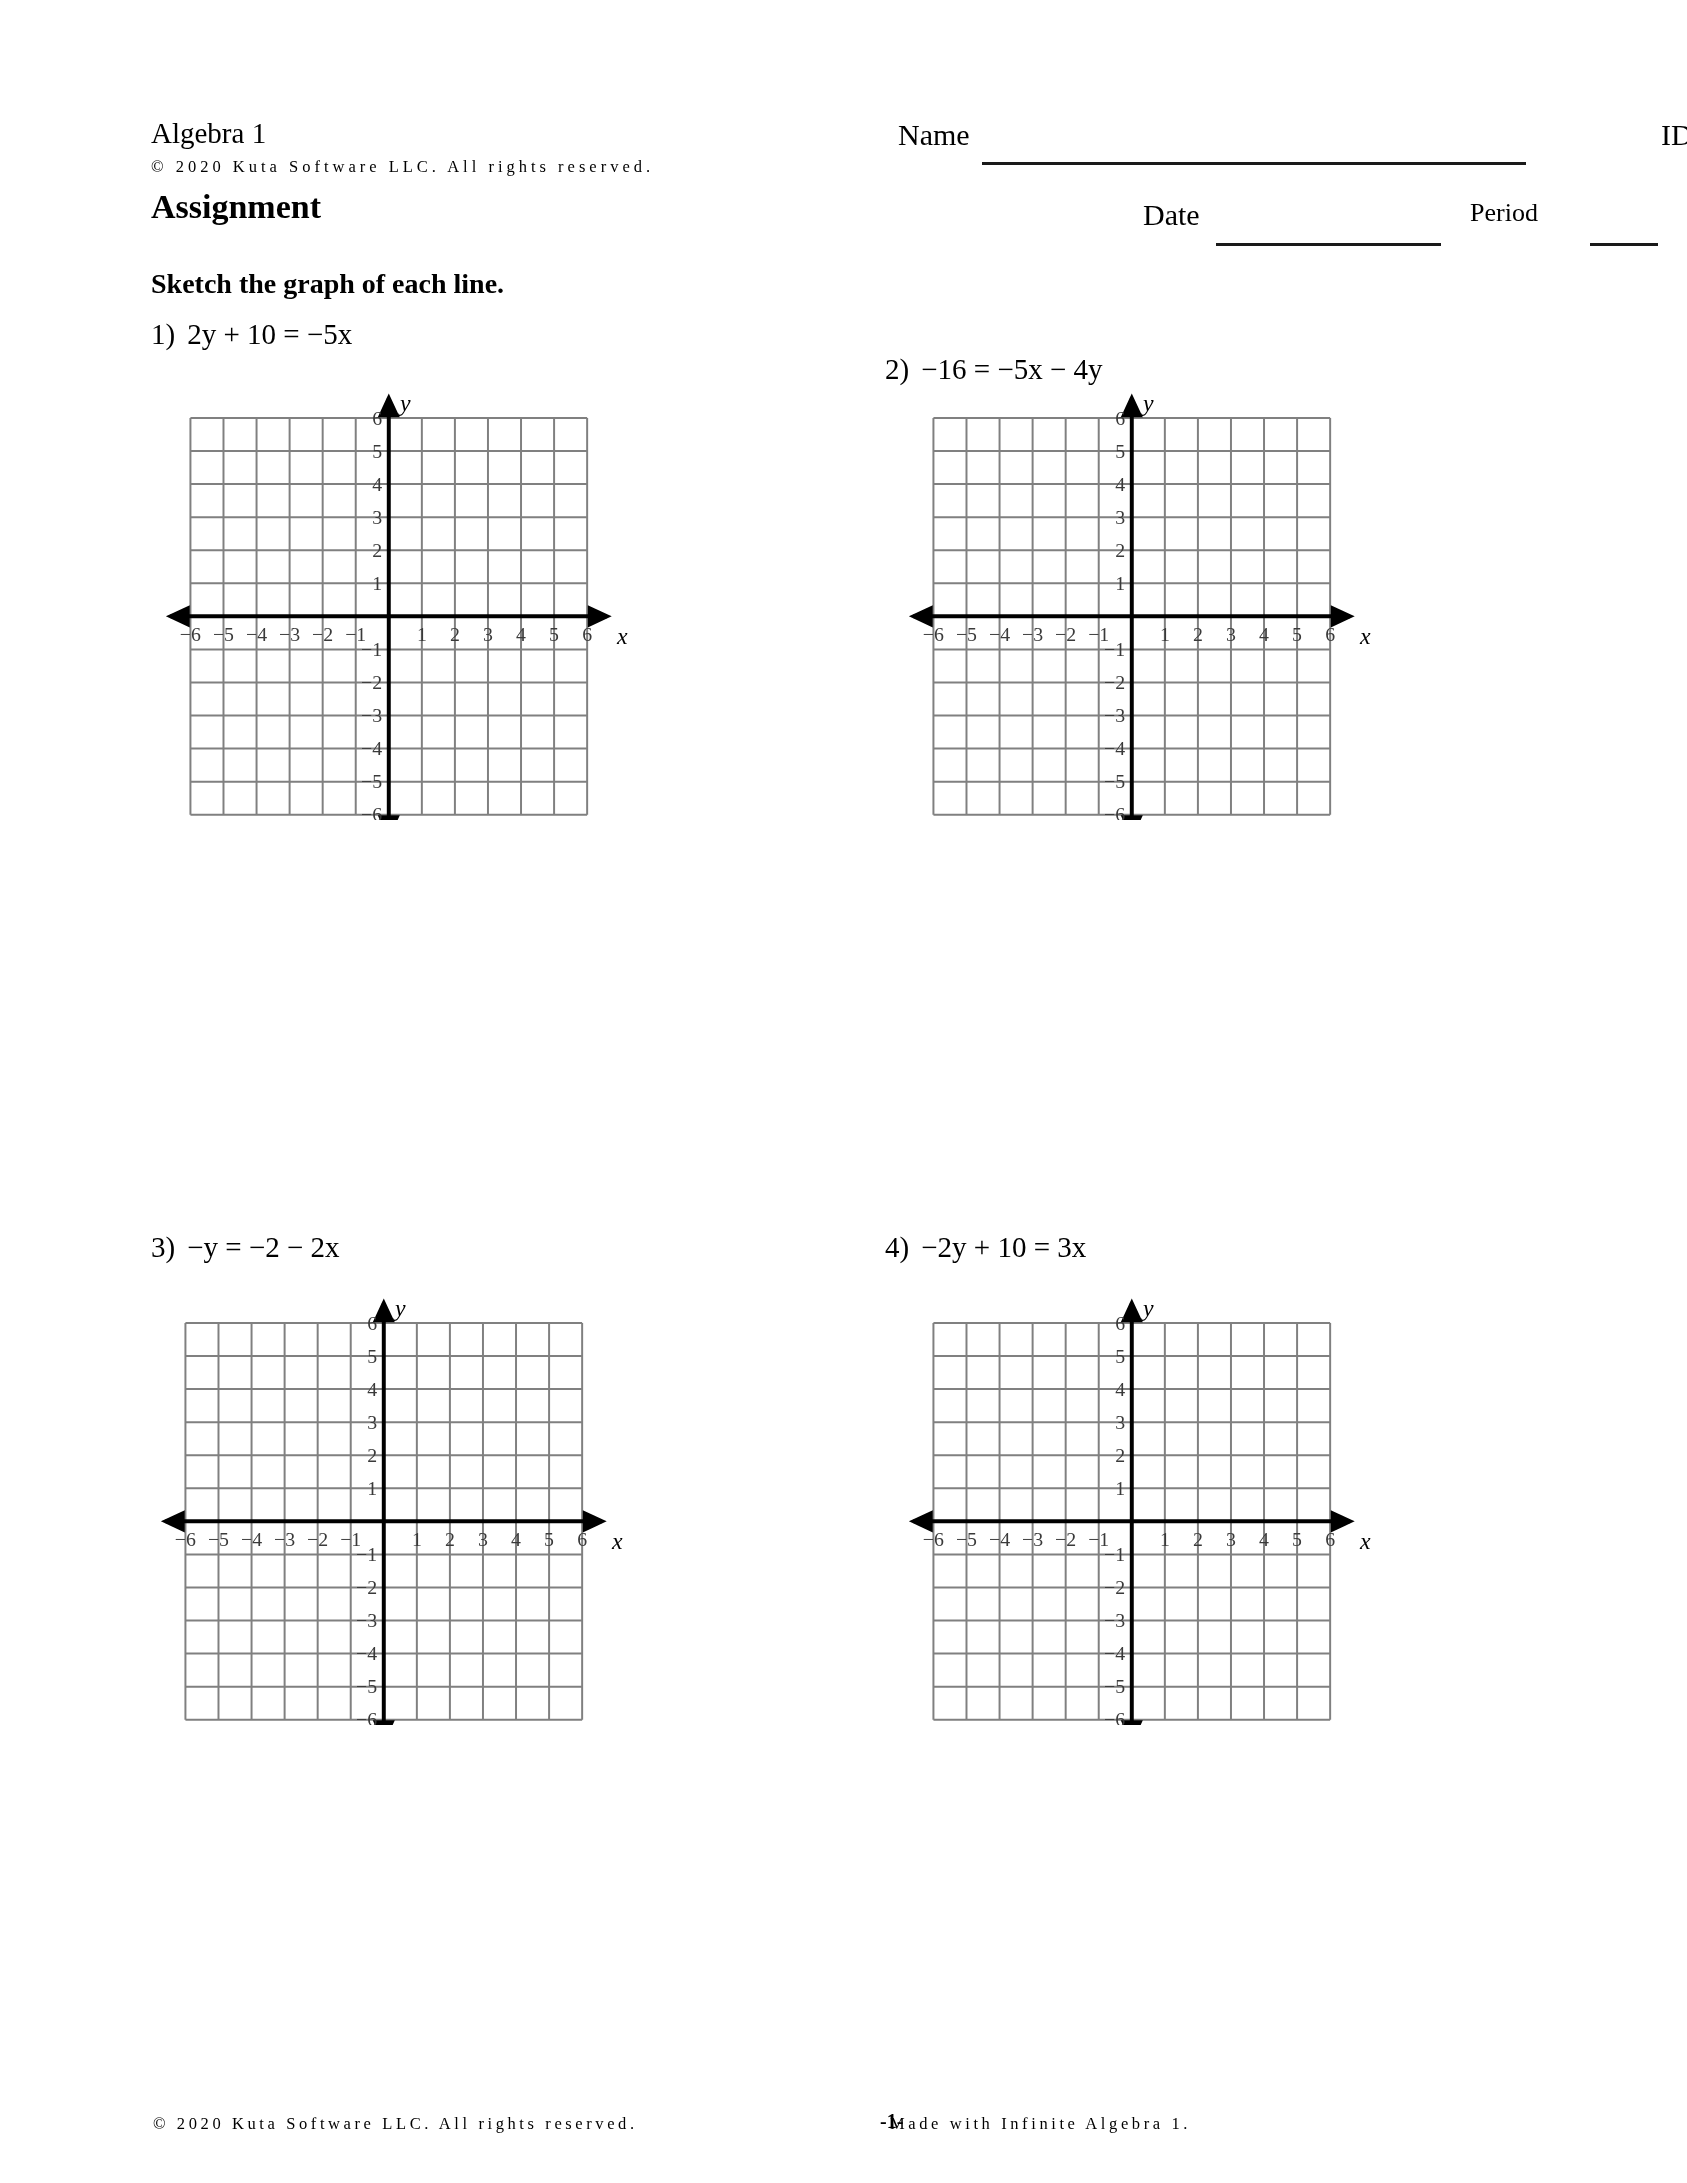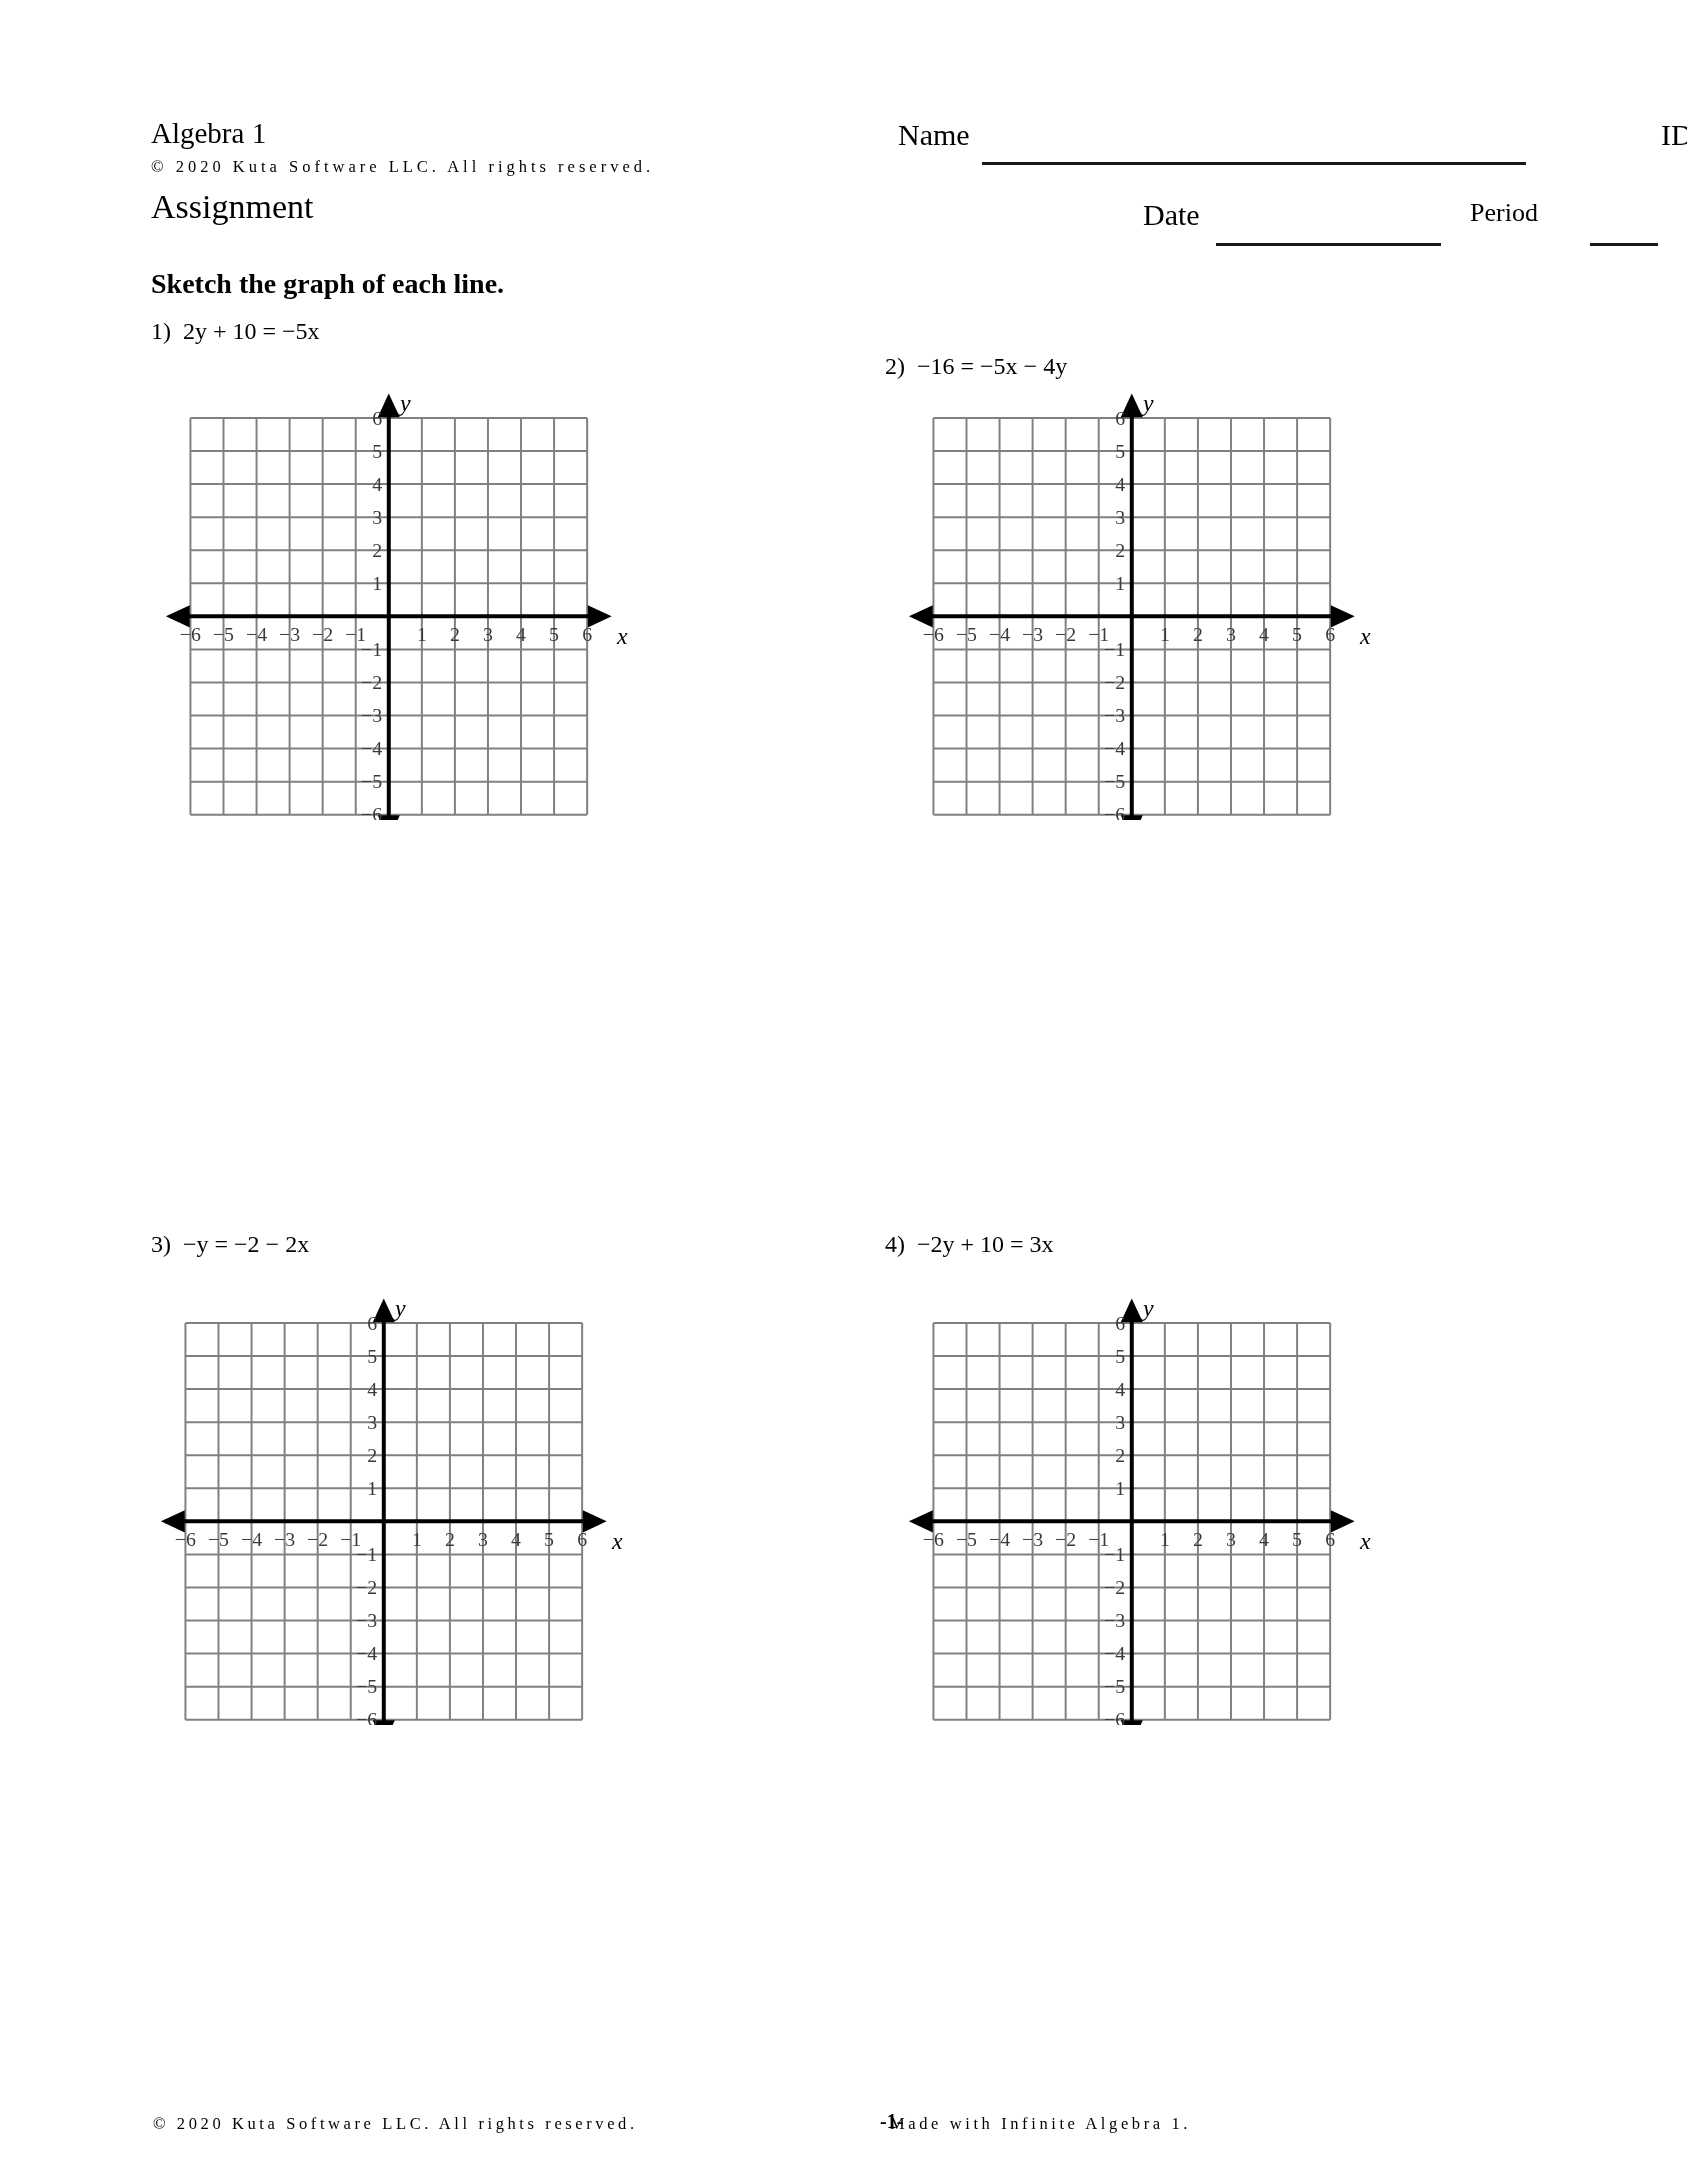--- a/index.html
+++ b/index.html
@@ -37,20 +37,21 @@
     font-size: 16.5px;
     letter-spacing: 4px;
     white-space: nowrap;
   }
   .hdr-assignment {
     position: absolute;
     left: 151px; top: 187px;
     font-size: 34px;
     line-height: 40px;
     white-space: nowrap;
+    font-weight: bold;
   }
   .hdr-name {
     position: absolute;
     left: 898px; top: 118px;
     font-size: 30px;
     white-space: nowrap;
   }
   .hdr-name-rule {
     position: absolute;
     left: 982px; top: 162px;
@@ -92,21 +93,21 @@
     position: absolute;
     left: 151px; top: 268px;
     font-size: 28px;
     font-weight: bold;
     white-space: nowrap;
   }
 
   
   .problem-label {
     position: absolute;
-    font-size: 24px;
+    font-size: 29px;
     white-space: nowrap;
     text-align: center;
   }
   .problem-label .num { margin-right: 12px; }
   .eq { font-style: normal; }
 
   .graph {
     position: absolute;
   }
   .graph svg { display: block; }

